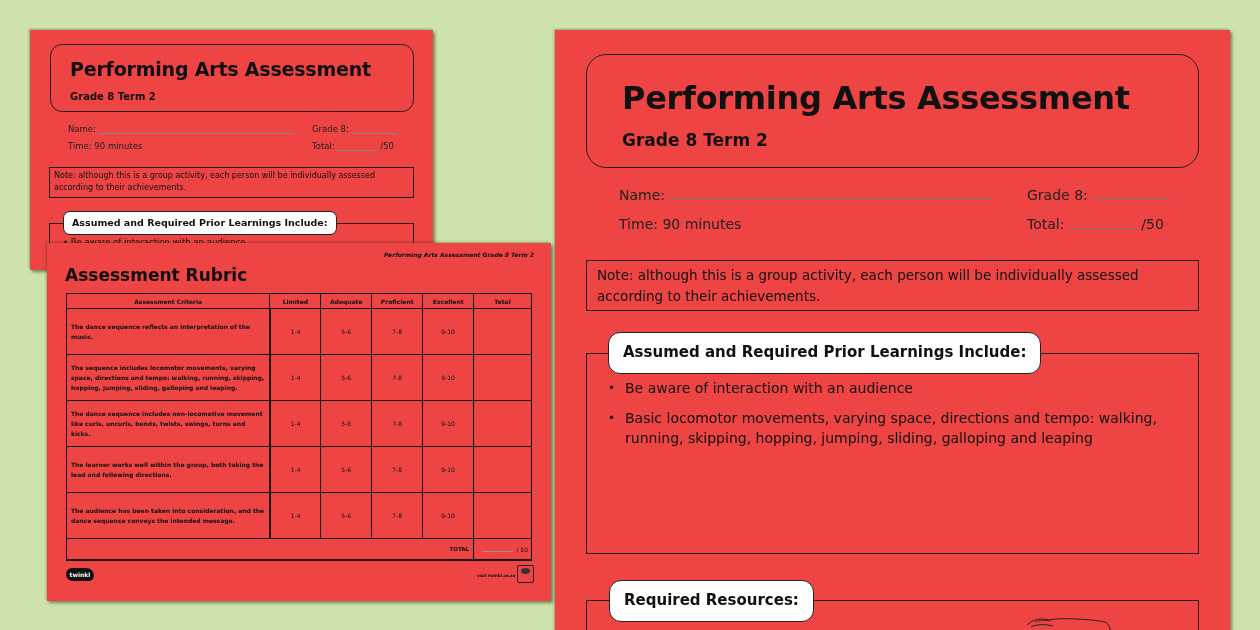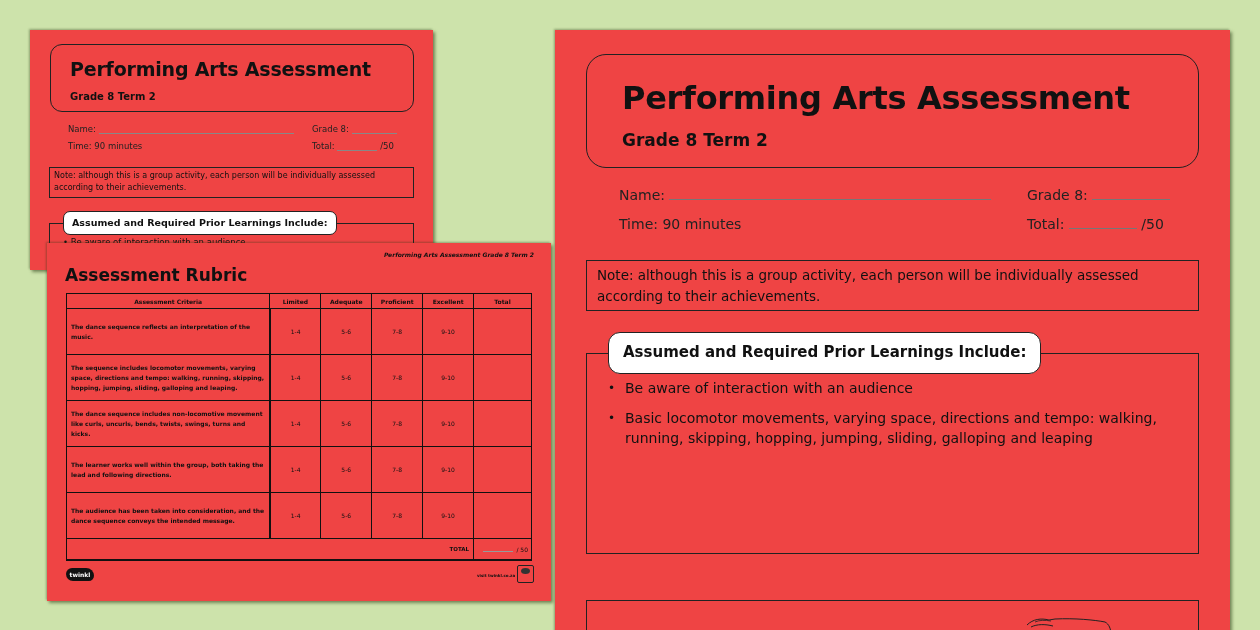--- a/index.html
+++ b/index.html
@@ -231,18 +231,19 @@
   <div class="note">Note: although this is a group activity, each person will be individually assessed according to their achievements.</div>
 
   <div class="section" id="prior-section"></div>
   <div class="section-label" id="prior-label">Assumed and Required Prior Learnings Include:</div>
   <ul class="bullets">
     <li>Be aware of interaction with an audience</li>
     <li>Basic locomotor movements, varying space, directions and tempo: walking, running, skipping, hopping, jumping, sliding, galloping and leaping</li>
   </ul>
 
   <div class="section" id="resources-section"></div>
+  <div class="section-label" id="resources-label">Required Resources:</div>
   <svg class="hand-icon" width="90" height="20" viewBox="0 0 90 20">
     <path d="M2 10 C8 4, 16 3, 24 5 L30 4 C50 3, 70 5, 80 7 C84 9, 86 14, 86 20" fill="none" stroke="#222" stroke-width="1"></path>
     <path d="M6 12 C12 9, 20 9, 28 11" fill="none" stroke="#222" stroke-width="1"></path>
     <path d="M10 7 C14 5, 20 5, 26 6" fill="none" stroke="#222" stroke-width="0.8"></path>
   </svg>
 </div>
 
 </body></html>

